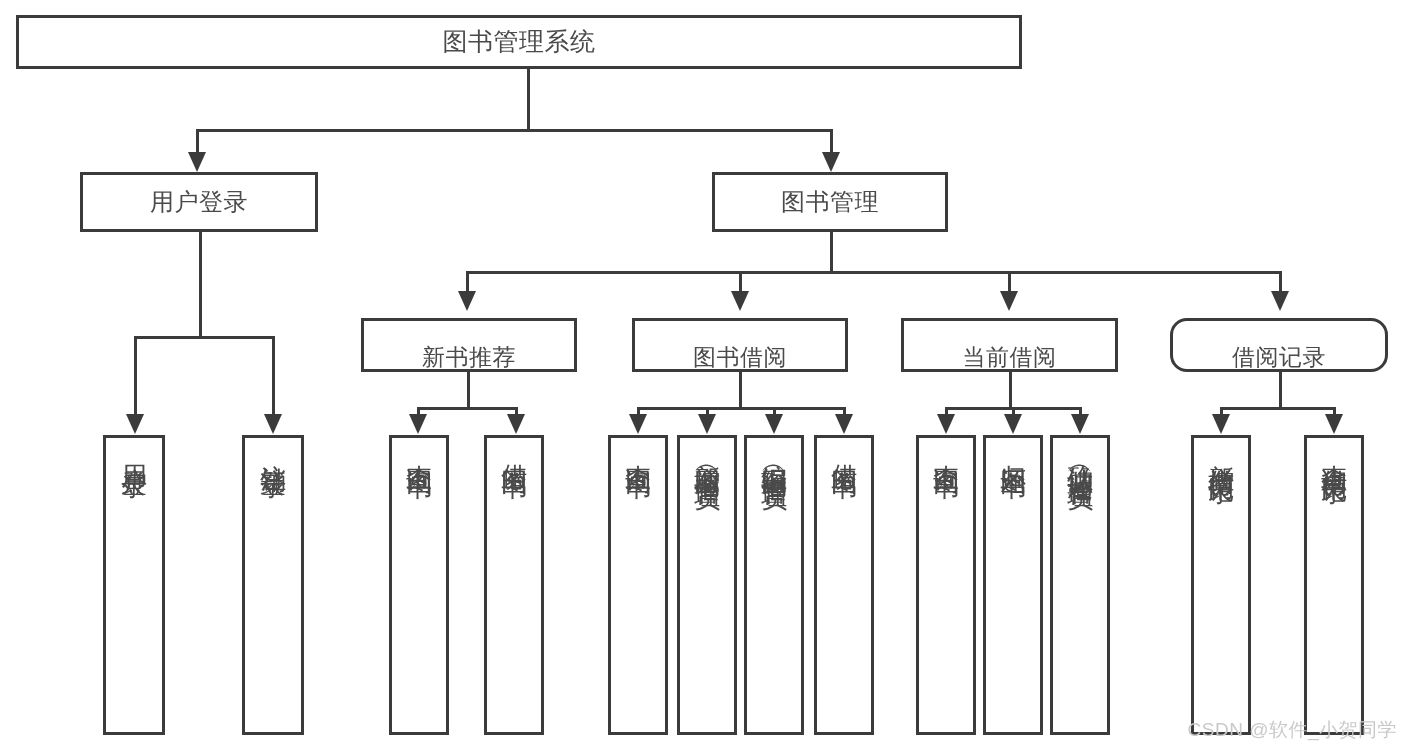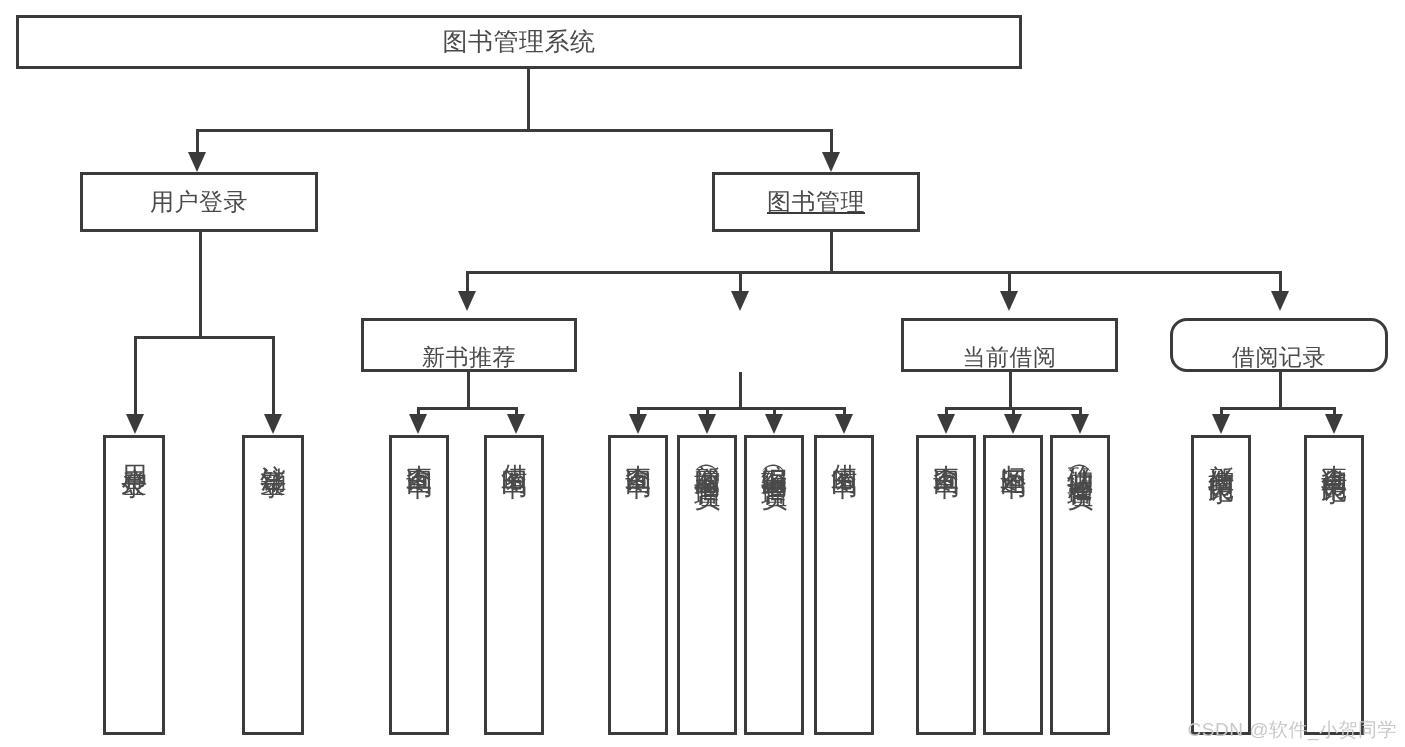--- a/index.html
+++ b/index.html
@@ -106,21 +106,21 @@
 
   <div class="vline" style="left:196px; top:129px; height:25px;"></div>
   <div class="arrow" style="left:188px; top:152px;"></div>
   <div class="vline" style="left:830px; top:129px; height:25px;"></div>
   <div class="arrow" style="left:822px; top:152px;"></div>
 
   <div class="node lvl2" style="left:80px; top:172px; width:238px; height:60px;">
     <span class="lbl">用户登录</span>
   </div>
 
-  <div class="node lvl2" style="left:712px; top:172px; width:208px; height:60px;text-decoration:underline;">
+  <div class="node lvl2" style="left:712px; top:172px; width:236px; height:60px;">
     <span class="lbl">图书管理</span>
   </div>
 
   <div class="vline" style="left:199px; top:232px; height:104px;"></div>
   <div class="hline" style="left:134px; top:336px; width:139px;"></div>
   <div class="vline" style="left:134px; top:336px; height:80px;"></div>
   <div class="arrow" style="left:126px; top:414px;"></div>
   <div class="vline" style="left:272px; top:336px; height:80px;"></div>
   <div class="arrow" style="left:264px; top:414px;"></div>
 
@@ -141,20 +141,23 @@
   <div class="arrow" style="left:731px; top:291px;"></div>
 
   <div class="vline" style="left:1008px; top:271px; height:22px;"></div>
   <div class="arrow" style="left:1000px; top:291px;"></div>
 
   <div class="vline" style="left:1279px; top:271px; height:22px;"></div>
   <div class="arrow" style="left:1271px; top:291px;"></div>
 
   <div class="node lvl3" style="left:361px; top:318px; width:216px; height:54px;">
     <span class="lbl">新书推荐</span>
+  </div>
+  <div class="node lvl3" style="left:632px; top:318px; width:216px; height:54px;">
+    <span class="lbl">图书借阅</span>
   </div>
   <div class="node lvl3" style="left:901px; top:318px; width:217px; height:54px;">
     <span class="lbl">当前借阅</span>
   </div>
   <div class="node lvl3" style="left:1170px; top:318px; width:218px; height:54px;border-radius:17px;">
     <span class="lbl">借阅记录</span>
   </div>
 
   <div class="vline" style="left:467px; top:372px; height:35px;"></div>
   <div class="hline" style="left:417px; top:407px; width:100px;"></div>

